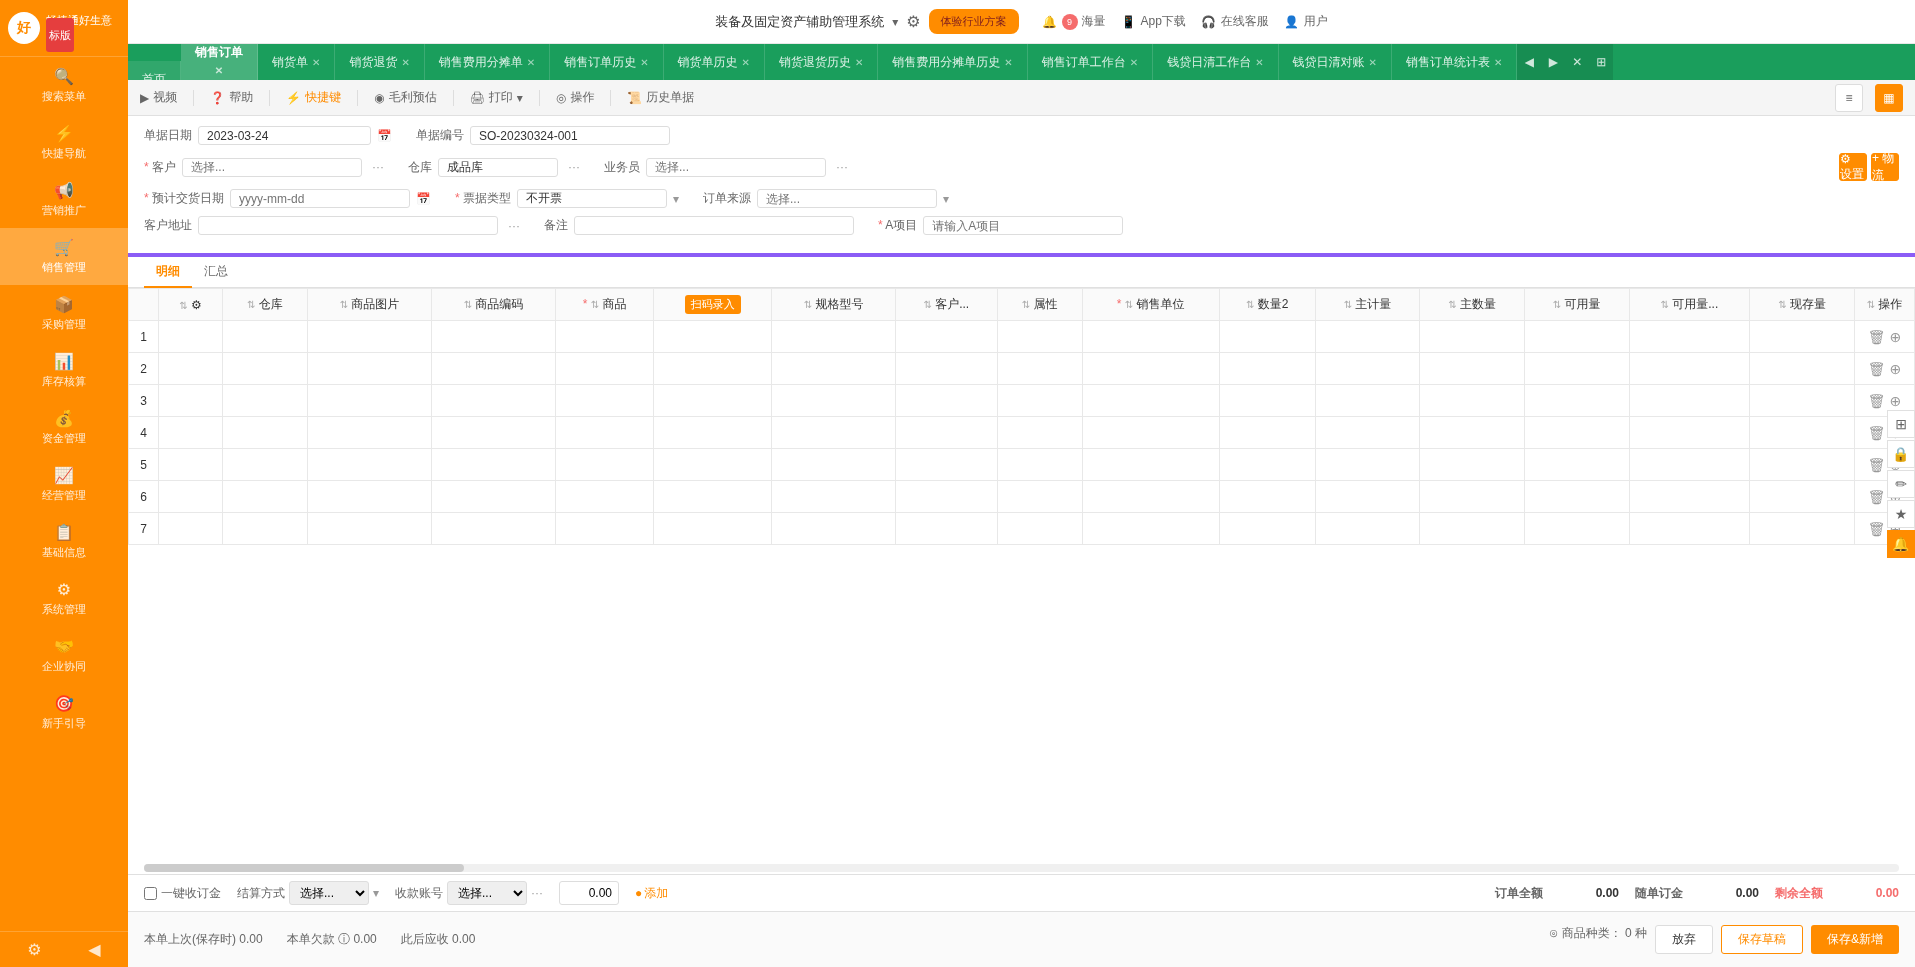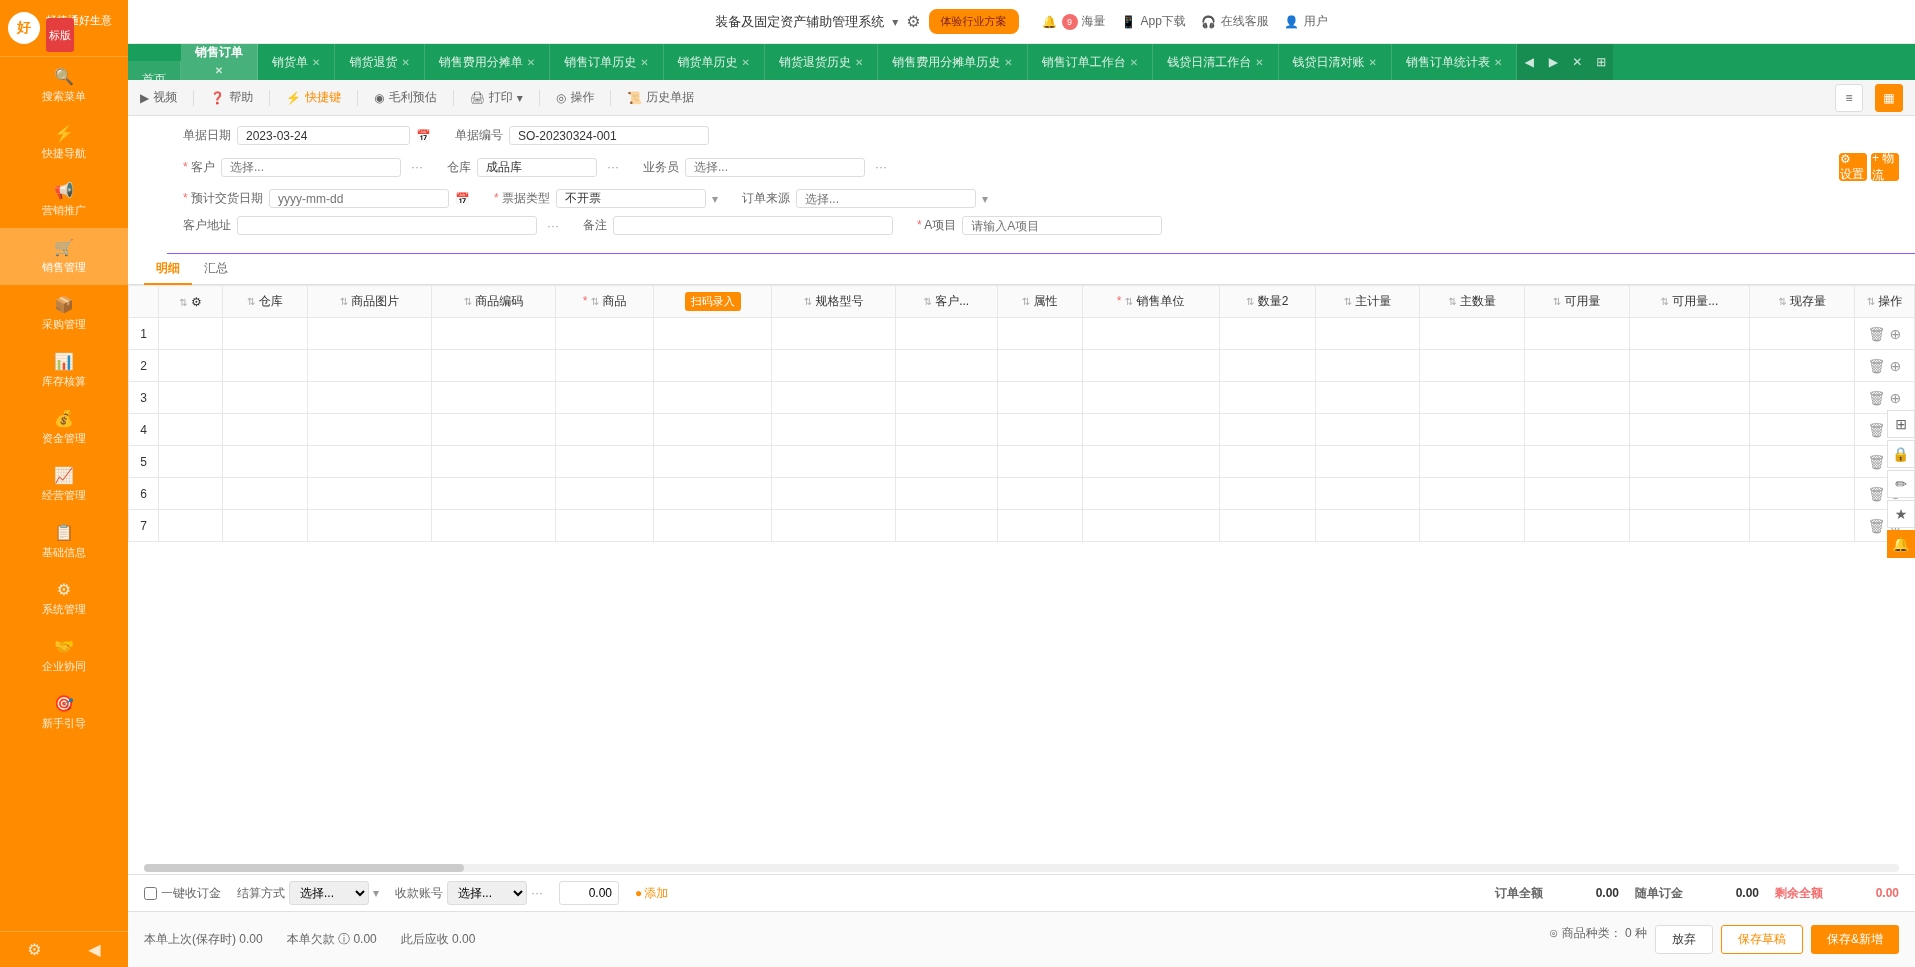--- a/index.html
+++ b/index.html
@@ -47,21 +47,21 @@
     
     .toolbar { height: 36px; background: #f5f5f5; border-bottom: 1px solid #e0e0e0; display: flex; align-items: center; padding: 0 12px; gap: 16px; }
     .toolbar-item { display: flex; align-items: center; gap: 4px; color: #666; font-size: 12px; cursor: pointer; }
     .toolbar-item.orange { color: #ff8c00; }
     .toolbar-sep { width: 1px; height: 16px; background: #ddd; }
     .toolbar-right { margin-left: auto; display: flex; align-items: center; gap: 12px; }
     .toolbar-icon-btn { width: 28px; height: 28px; border: 1px solid #ddd; background: #fff; border-radius: 3px; display: flex; align-items: center; justify-content: center; cursor: pointer; color: #666; }
     .toolbar-icon-btn.active { background: #ff8c00; color: #fff; border-color: #ff8c00; }
 
     
-    .form-area { padding: 10px 16px; border-bottom: 1px solid #8b5cf6; margin-left: 39px; }
+    .form-area { padding: 10px 16px; border-bottom: 4px solid #8b5cf6; }
     .form-field { display: flex; align-items: center; gap: 6px; }
     .form-label { color: #666; font-size: 12px; white-space: nowrap; }
     .form-label.required::before { content: '* '; color: #f56c6c; }
     .form-input { border: 1px solid #ddd; border-radius: 3px; padding: 3px 8px; font-size: 12px; color: #333; height: 19px; min-width: 120px; outline: none; }
     .form-input.placeholder { color: #999; }
     .form-row { display: flex; align-items: center; gap: 24px; margin-bottom: 8px; flex-wrap: wrap; }
     .form-dots { color: #999; margin-left: 4px; cursor: pointer; }
     .form-date-icon { color: #999; cursor: pointer; }
 
     

